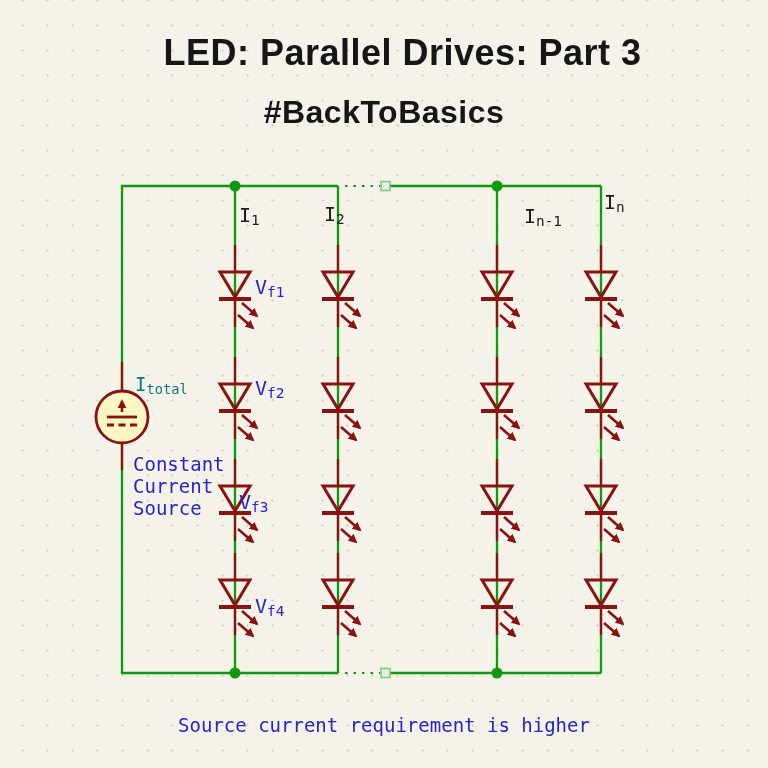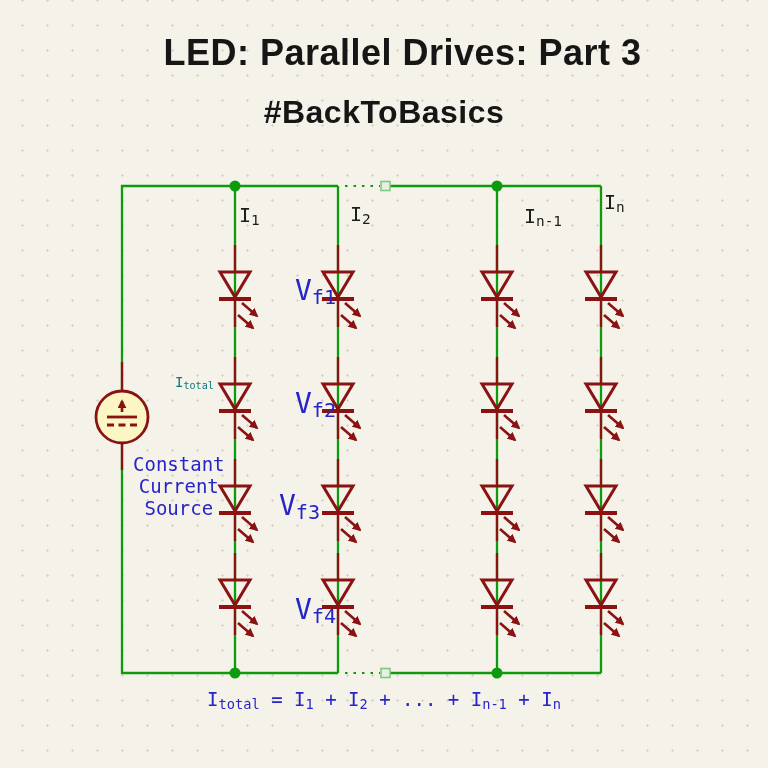--- a/index.html
+++ b/index.html
@@ -30,23 +30,23 @@
   .bar{stroke:var(--symbol,#8a1212);stroke-width:4;fill:none;}
   .arr{stroke:var(--symbol,#8a1212);stroke-width:2.6;fill:none;}
   .ah{fill:var(--symbol,#8a1212);}
   .src-circle{fill:var(--source-fill,#fbf6c4);stroke:var(--symbol,#8a1212);stroke-width:2.8;}
   .src-line{stroke:var(--symbol,#8a1212);stroke-width:2.8;fill:none;}
   .src-dash{stroke:var(--symbol,#8a1212);stroke-width:2.8;fill:none;stroke-dasharray:7 4.5;}
   .lbl{position:absolute;white-space:nowrap;line-height:1;}
   .lbl sub{font-size:0.72em;position:relative;top:0.2em;vertical-align:baseline;}
   .black{color:var(--label-black,#1c1c1c);font-size:20px;}
   .blue{color:var(--label-blue,#2525c8);}
-  .teal{color:var(--label-teal,#077a7a);font-size:14px;margin-left:40px;}
-  .vf{font-size:28px;margin-left:40px;}
-  .src-name{font-size:19px;line-height:22px;white-space:pre-line;text-align:center;}
+  .teal{color:var(--label-teal,#077a7a);font-size:19px;}
+  .vf{font-size:20px;}
+  .src-name{font-size:19px;line-height:22px;white-space:pre-line;}
   .formula{position:absolute;left:0;right:0;top:688px;text-align:center;font-size:19px;}
   .formula sub{font-size:0.72em;position:relative;top:0.2em;vertical-align:baseline;}
   .caption{position:absolute;left:0;right:0;top:714px;text-align:center;font-size:19px;}
 </style>
 </head>
 <body>
 
 <div class="stage">
 
   <div class="title">LED: Parallel Drives: Part 3</div>
@@ -114,30 +114,30 @@
       <line class="pin" x1="122" y1="362" x2="122" y2="392"></line>
       <line class="pin" x1="122" y1="443" x2="122" y2="470"></line>
       <circle class="src-circle" cx="122" cy="417" r="26"></circle>
       <line class="arr" x1="122" y1="412" x2="122" y2="401" marker-end="url(#ah)"></line>
       <line class="src-line" x1="107" y1="417" x2="137" y2="417"></line>
       <line class="src-dash" x1="107" y1="425" x2="137" y2="425"></line>
     </g>
   </svg>
 
   <span class="lbl black" style="left:239px;top:205px"><span>I</span><sub>1</sub></span>
-  <span class="lbl black" style="left:350px;top:204px"><span>I</span><sub>2</sub></span>
+  <span class="lbl black" style="left:324px;top:204px"><span>I</span><sub>2</sub></span>
   <span class="lbl black" style="left:524px;top:206px"><span>I</span><sub>n-1</sub></span>
   <span class="lbl black" style="left:604px;top:192px"><span>I</span><sub>n</sub></span>
 
   <span class="lbl blue vf" style="left:255px;top:277px"><span>V</span><sub>f1</sub></span>
-  <span class="lbl blue vf" style="left:255px;top:390px"><span>V</span><sub>f2</sub></span>
+  <span class="lbl blue vf" style="left:255px;top:378px"><span>V</span><sub>f2</sub></span>
   <span class="lbl blue vf" style="left:239px;top:492px"><span>V</span><sub>f3</sub></span>
   <span class="lbl blue vf" style="left:255px;top:596px"><span>V</span><sub>f4</sub></span>
 
   <span class="lbl teal" style="left:135px;top:375px"><span>I</span><sub>total</sub></span>
 
   <div class="lbl blue src-name" style="left:133px;top:453px">Constant
 Current
 Source</div>
 
-  <div class="formula blue"><span>I</span><sub>total</sub><span> = </span><span>I</span><sub>1</sub><span> + </span><span>I</span><sub>2</sub><span> + ... + </span><span>I</span><sub>n-1</sub><span> + </span><span>I</span><sub>n</sub></div>
+  <div class="caption blue">Source current requirement is higher</div>
 
 </div>
 
 </body></html>

